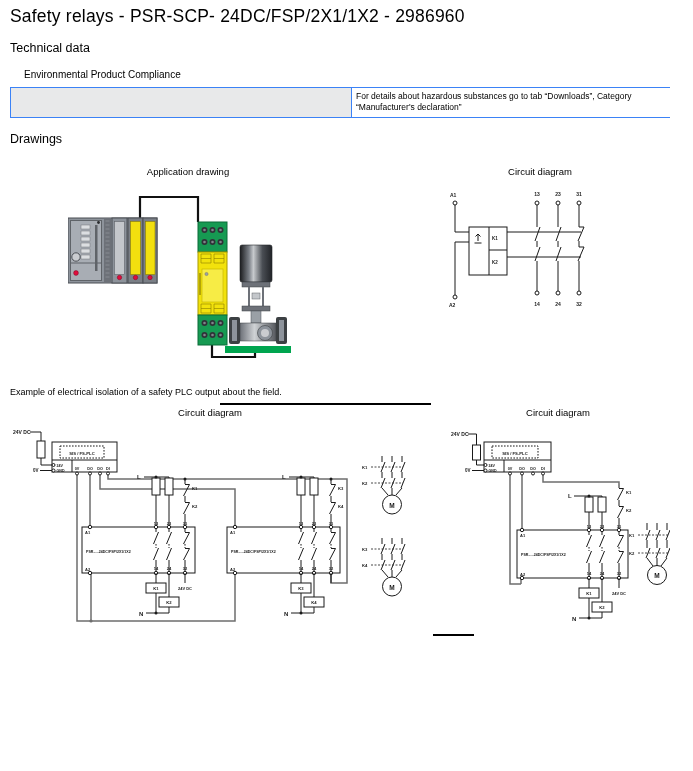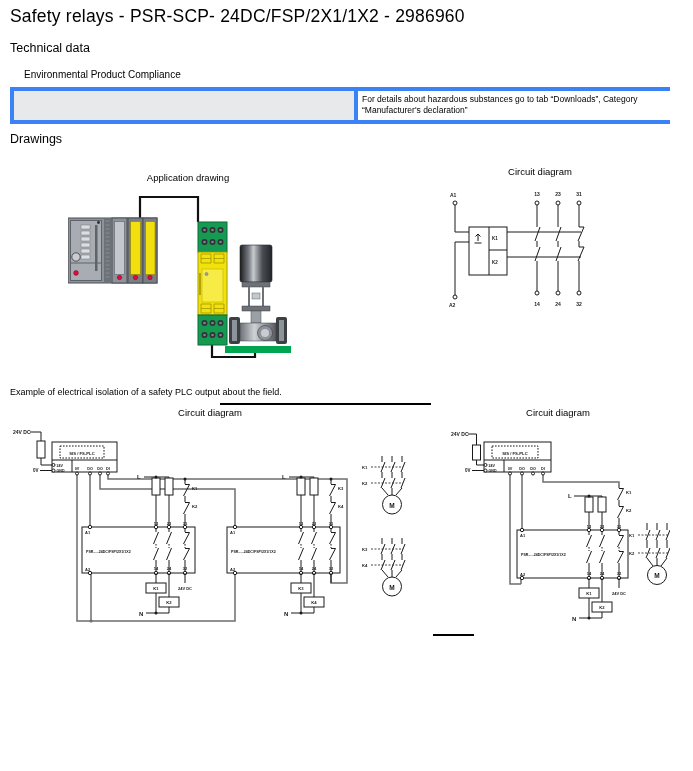--- a/index.html
+++ b/index.html
@@ -5,25 +5,25 @@
   html,body{margin:0;padding:0;background:#fff;}
   #page{position:relative;width:670px;height:771px;background:#fff;overflow:hidden;
         font-family:"Liberation Sans","DejaVu Sans",sans-serif;color:#000000;}
   .abs{position:absolute;}
   #title{left:10px;top:6px;font-size:17.5px;font-weight:400;letter-spacing:.2px;}
   .h2{font-size:12.5px;font-weight:400;}
   #sec-technical{left:10px;top:41px;}
   #sec-drawings{left:10px;top:132px;}
   #sub-env{left:24px;top:69px;font-size:10px;}
   #comp-table{left:10px;top:87px;width:675px;border-collapse:collapse;table-layout:fixed;}
-  #comp-table td{border:4px solid #3b82f6;vertical-align:top;}
+  #comp-table td{border:1px solid #3b82f6;vertical-align:top;}
   #comp-cell-left{width:338px;background:#e8e9ea;}
   #comp-cell-right{font-size:8.5px;line-height:1.3;padding:3px 4px 4px 4px;}
   .caption{font-size:9.5px;text-align:center;}
-  #cap-app{left:68px;top:172px;width:240px;}
+  #cap-app{left:68px;top:166px;width:240px;}
   #cap-circ-top{left:440px;top:166px;width:200px;}
   #cap-circ-bl{left:110px;top:407px;width:200px;}
   #cap-circ-br{left:458px;top:407px;width:200px;}
   #example-note{left:10px;top:387px;font-size:9px;}
   .rule{background:#000;height:2px;}
   #rule1{left:220px;top:403px;width:211px;}
   #rule2{left:433px;top:634px;width:41px;}
   
   svg text{fill:#1a1a1a;font-weight:bold;font-family:"Liberation Sans","DejaVu Sans",sans-serif;}
   .t36{font-size:3.6px;} .t38{font-size:3.8px;} .t4{font-size:4px;} .t42{font-size:4.2px;}

